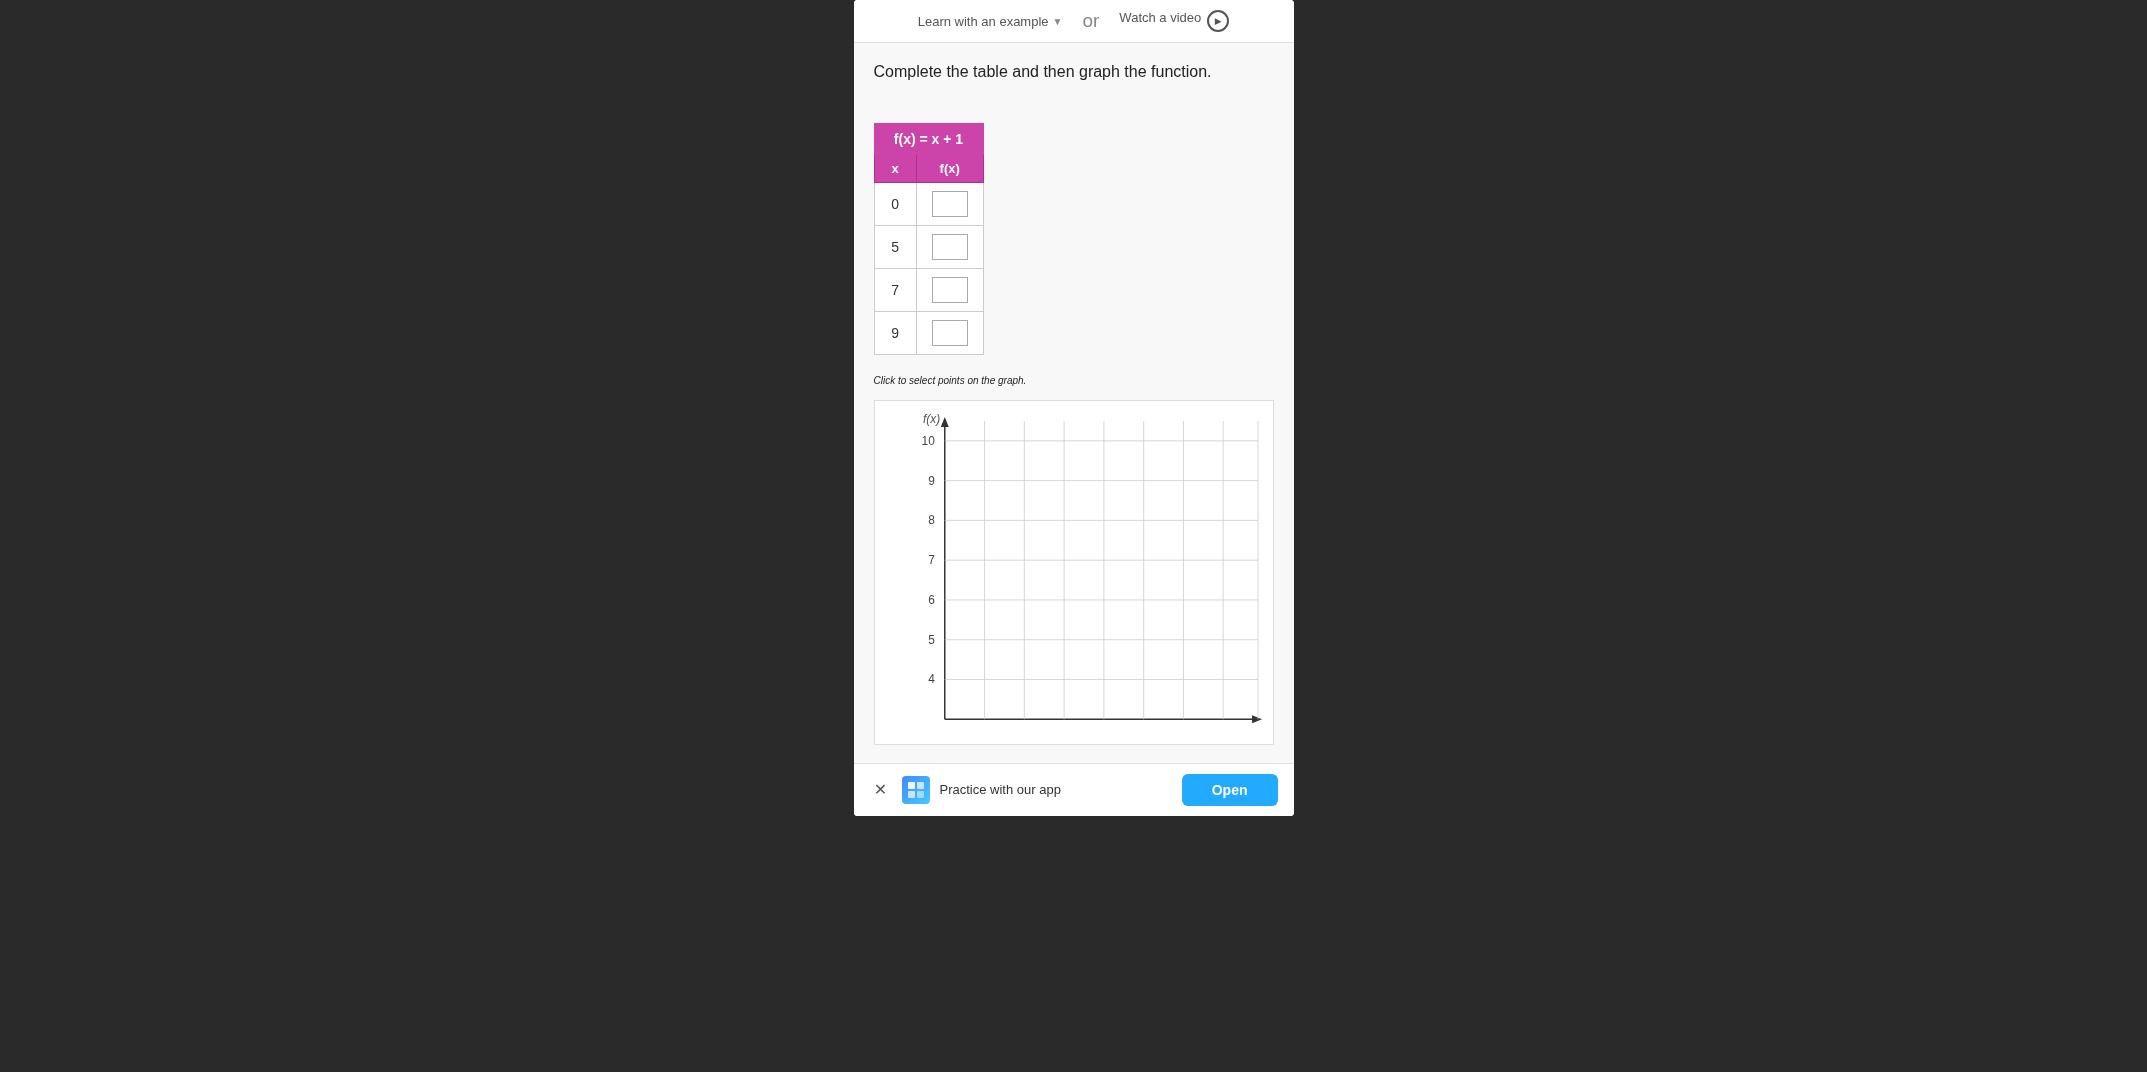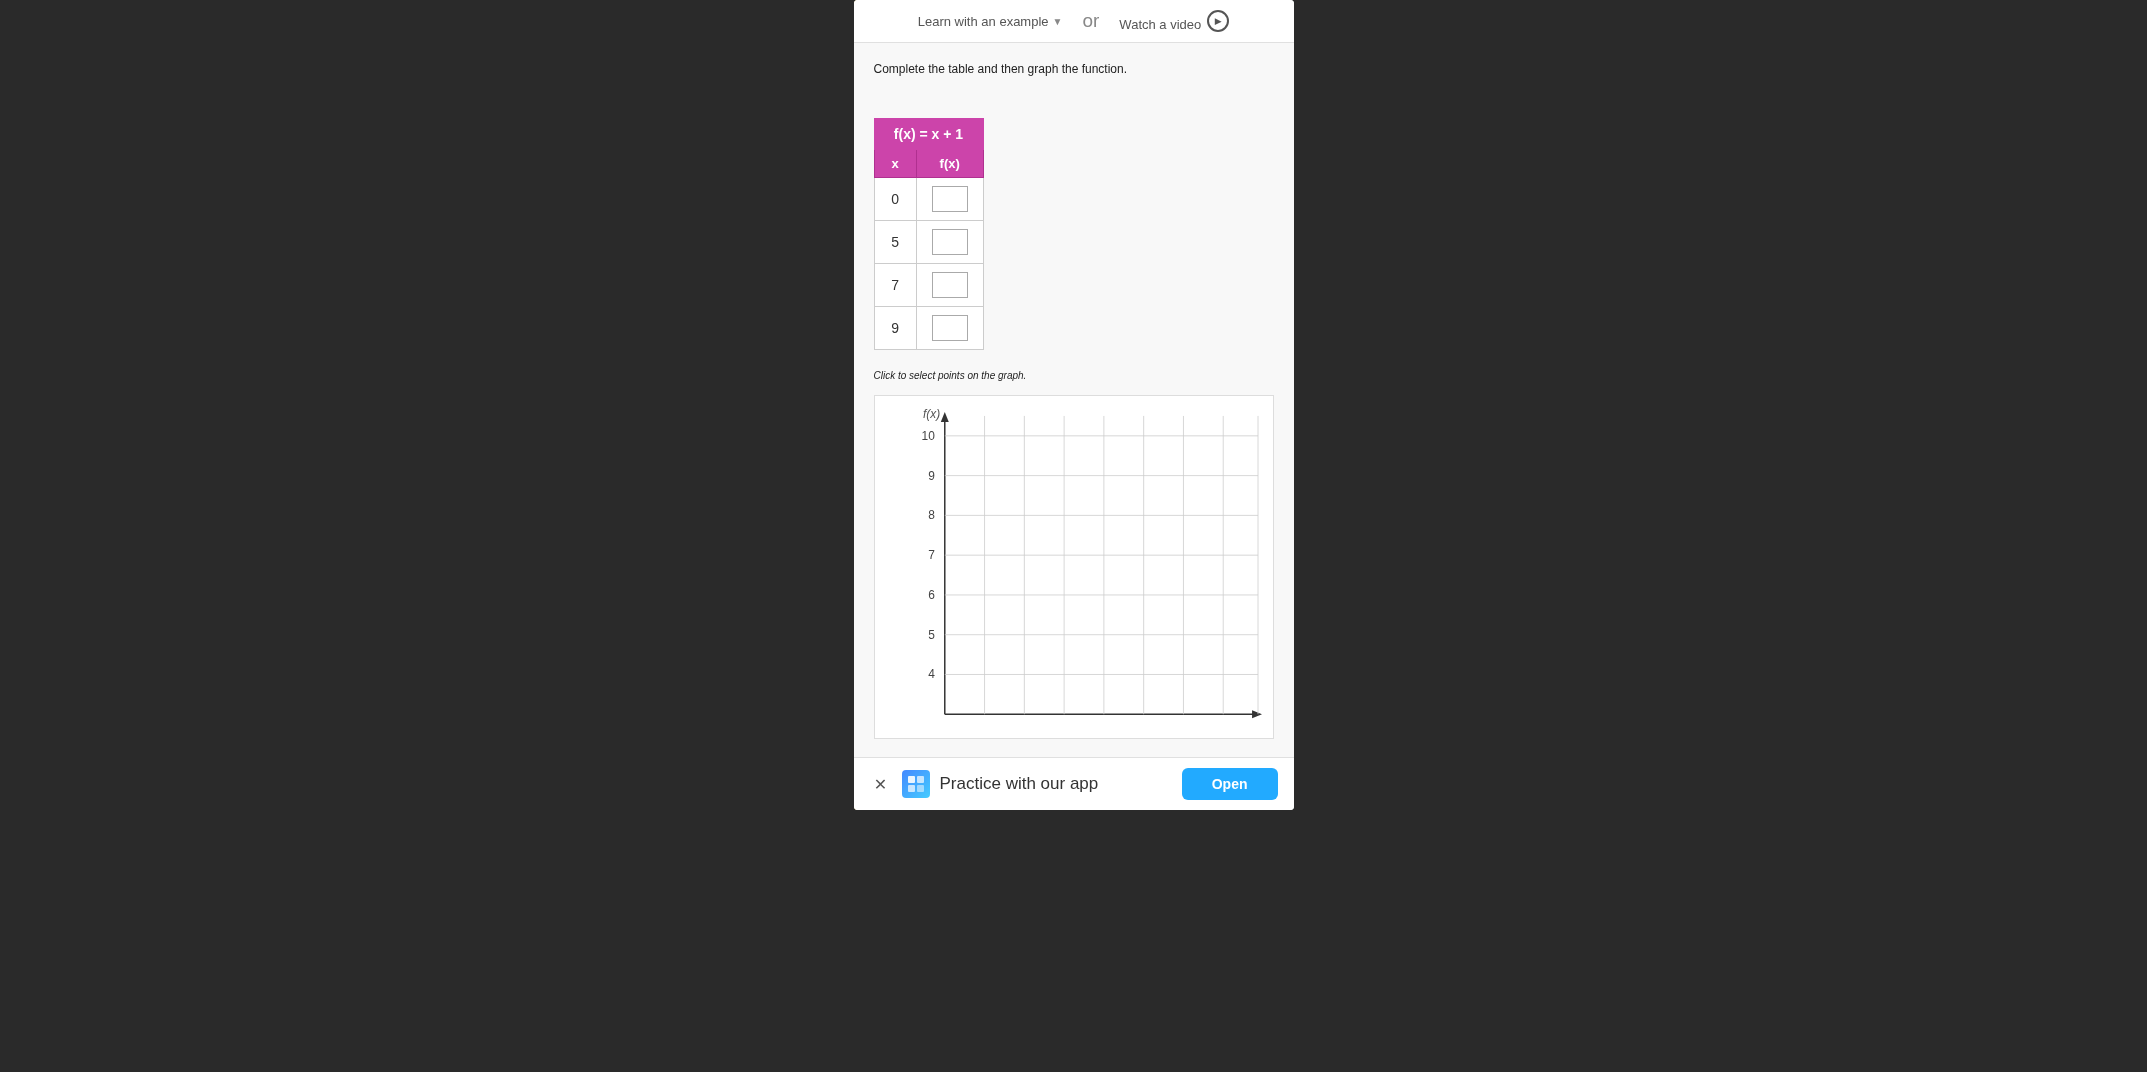--- a/index.html
+++ b/index.html
@@ -78,21 +78,21 @@
       color: #888;
     }
 
     .or-text {
       color: #888;
       font-size: 19px;
     }
 
     .watch-video {
       display: flex;
-      align-items: flex-end;
+      align-items: flex-start;
       gap: 6px;
       color: #555;
       font-size: 13px;
     }
 
     .play-btn {
       width: 22px;
       height: 22px;
       border-radius: 50%;
       border: 2px solid #555;
@@ -103,21 +103,21 @@
       color: #555;
     }
 
     
     .content-area {
       padding: 18px 20px;
       background: #f8f8f8;
     }
 
     .instruction-text {
-      font-size: 12px;
+      font-size: 16px;
       color: #222;
       margin-bottom: 16px;
       line-height: 1.4;
     }
 
     
     .func-table {
       border-collapse: collapse;
       margin-bottom: 20px;
       min-width: 110px;
@@ -213,21 +213,21 @@
       height: 28px;
       background: linear-gradient(135deg, #4488ff, #44ccff);
       border-radius: 4px;
       display: flex;
       align-items: center;
       justify-content: center;
     }
 
     .practice-text {
       flex: 1;
-      font-size: 17px;
+      font-size: 13px;
       color: #333;
     }
 
     .open-btn {
       background: #22aaff;
       color: white;
       border: none;
       border-radius: 6px;
       padding: 8px 30px;
       font-size: 14px;

